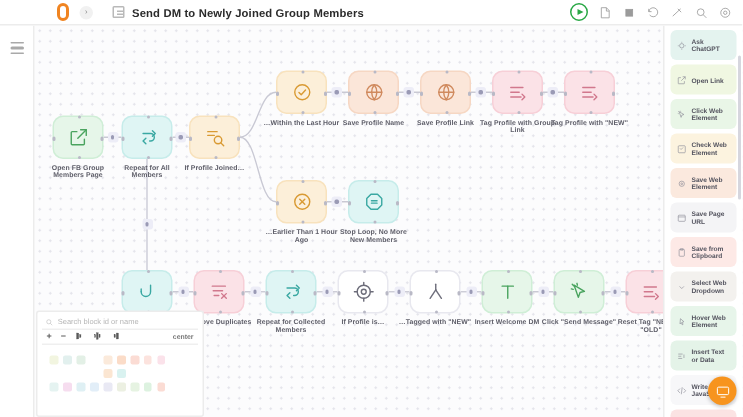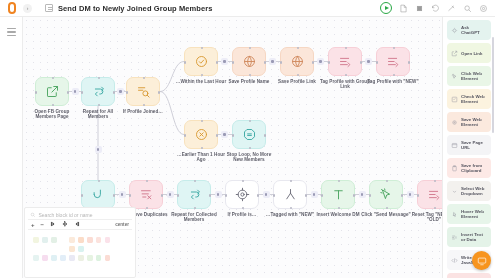--- a/index.html
+++ b/index.html
@@ -8,21 +8,21 @@
     font-family: "Liberation Sans", sans-serif;
     overflow: hidden;
     background: #ffffff;
   }
   #app { position: relative; width: 495px; height: 278px; }
 
   
   .topbar {
     position: absolute; left: 0; top: 0; width: 495px; height: 17px;
     background: #ffffff; border-bottom: 1px solid #ececec;
-    display: flex; align-items: center; z-index: 40;
+    display: flex; align-items: center; z-index: 40; padding-left: 30px;
   }
   .logo-wrap { width: 23px; display: flex; align-items: center; justify-content: center; }
   .logo {
     width: 8px; height: 12px; border: 2px solid #f08421; border-radius: 4px;
   }
   .chev-btn {
     width: 9px; height: 9px; border-radius: 50%; background: #f1f1f1;
     display: flex; align-items: center; justify-content: center;
     color: #8a8a8a; font-size: 5px; line-height: 1;
   }

